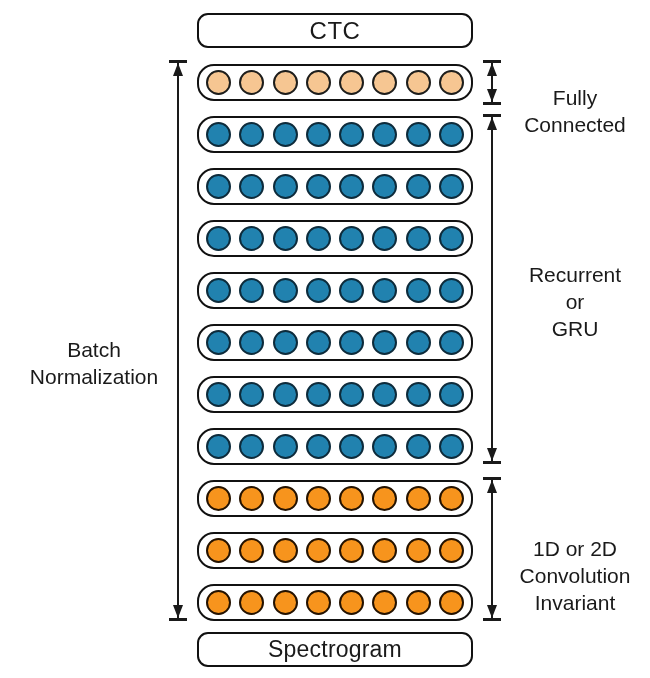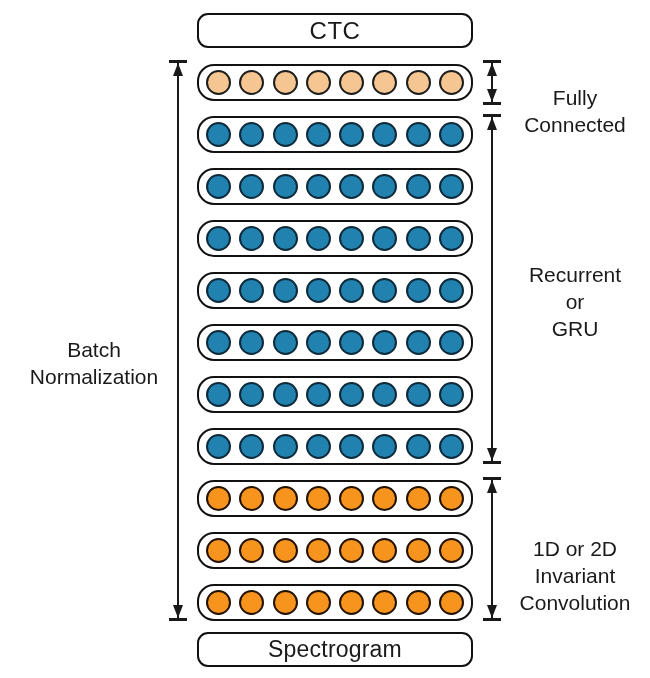--- a/index.html
+++ b/index.html
@@ -166,22 +166,22 @@
         <div>Fully</div>
         <div>Connected</div>
       </div>
       <div class="side-label right-label" style="top: 233px;">
         <div>Recurrent</div>
         <div>or</div>
         <div>GRU</div>
       </div>
       <div class="side-label right-label" style="top: 507px;">
         <div>1D or 2D</div>
+        <div>Convolution</div>
         <div>Invariant</div>
-        <div>Convolution</div>
       </div>
     </div>
   <div id="arrows">
       <div class="dim-arrow" style="left: 167px; top: 60px;"><svg width="22" height="561" viewBox="0 0 22 561">
           <line x1="2" y1="1.5" x2="20" y2="1.5" stroke="#1a1a1a" stroke-width="3"></line>
           <line x1="2" y1="559.5" x2="20" y2="559.5" stroke="#1a1a1a" stroke-width="3"></line>
           <line x1="11" y1="3" x2="11" y2="558" stroke="#1a1a1a" stroke-width="2"></line>
           <polygon points="11,3 6,16 16,16" fill="#1a1a1a"></polygon>
           <polygon points="11,558 6,545 16,545" fill="#1a1a1a"></polygon>
         </svg></div>

